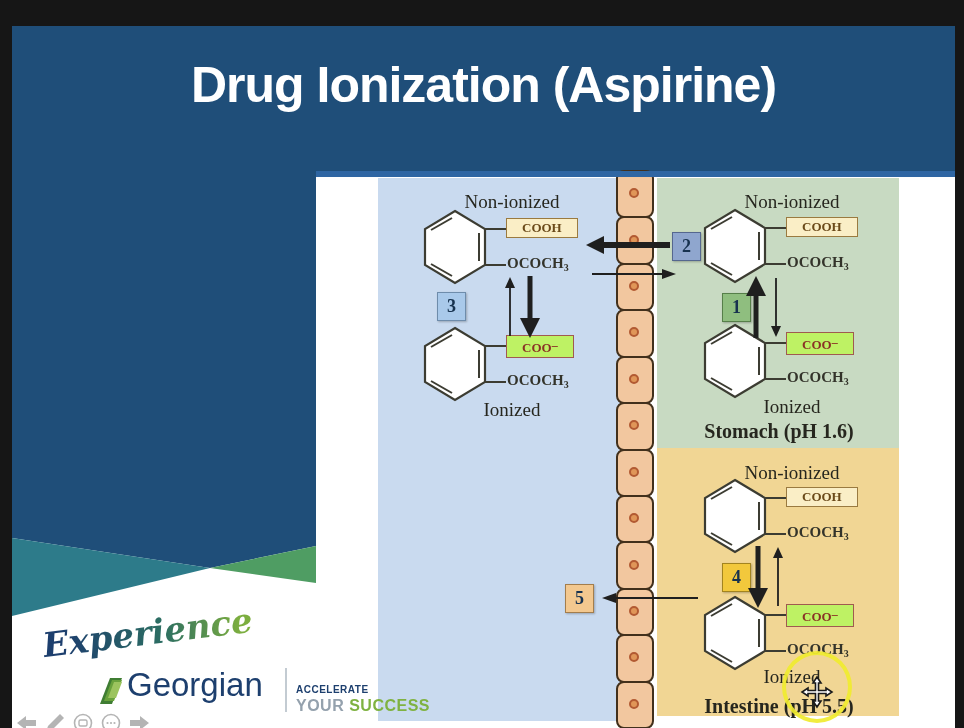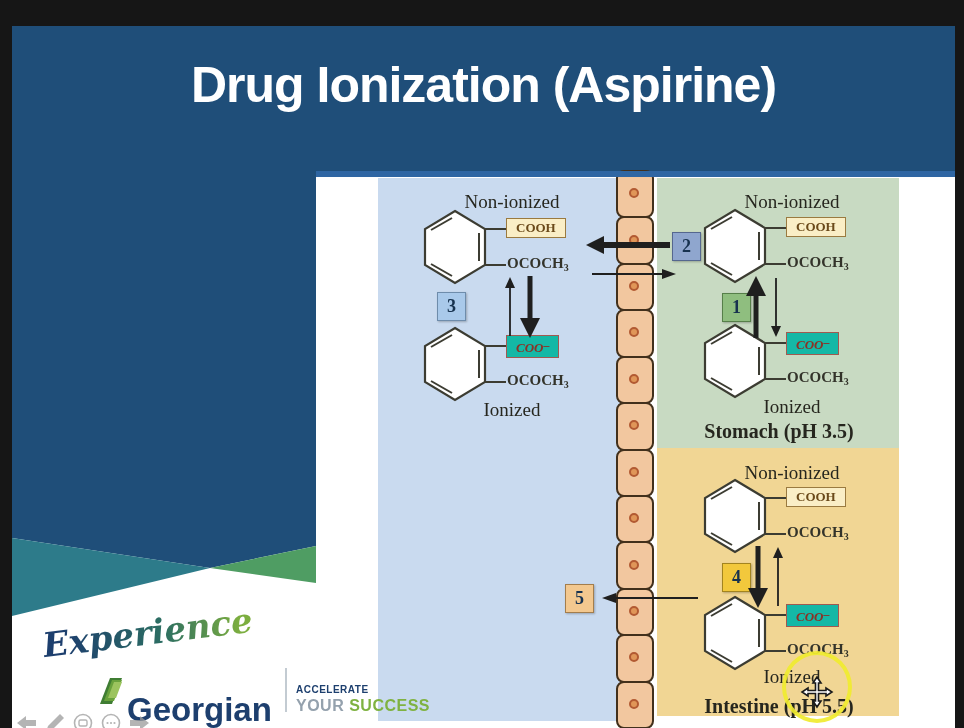--- a/index.html
+++ b/index.html
@@ -32,23 +32,23 @@
     background:#e09658;border:2px solid #b25a32;}
 
   
   .lbl{position:absolute;transform:translateX(-50%);white-space:nowrap;}
   .state{font-size:19px;margin-left:15px;}
   .ph{font-size:20px;font-weight:700;}
 
   
   .structure{position:absolute;width:170px;height:80px;}
   .structure svg.ring{position:absolute;left:0;top:0;}
-  .chem-box{position:absolute;left:87px;top:11px;font-size:13px;font-weight:600;padding:1px 9px;line-height:16px;}
+  .chem-box{position:absolute;left:87px;top:11px;font-size:13px;font-weight:600;padding:1px 15px;line-height:16px;}
   .cooh-box{background:#faeec6;border:1.5px solid #9a7a40;color:#6b4a1a;}
-  .coo-box{background:#14b8a6;border:1.5px solid #a05a50;color:#8a3226;font-style:italic;}
+  .coo-box{background:#bef264;border:1.5px solid #a05a50;color:#8a3226;}
   .minus{font-size:12px;vertical-align:3px;}
   .ococh{position:absolute;left:88px;top:48px;font-size:15px;color:#33332a;font-weight:bold;}
   .sub{font-size:10px;vertical-align:-3px;}
 
   
   .badge{position:absolute;width:29px;height:29px;text-align:center;line-height:27px;
     font-size:18px;font-weight:700;color:#17324f;box-shadow:1px 1px 2px rgba(0,0,0,.25);z-index:3;}
   .b1{background:#8fbe7f;border:1.5px solid #567f49;}
   .b2{background:#8fa6ce;border:1.5px solid #55678f;}
   .b3{background:#a9c9ea;border:1.5px solid #6e8cab;}
@@ -62,21 +62,21 @@
     border:4.5px solid rgba(240,236,47,.92);z-index:5;}
   .move-cursor{position:absolute;left:484px;top:504px;z-index:6;}
 
   
   .logo-script{position:absolute;left:30px;top:586px;width:220px;font-family:"DejaVu Serif",serif;
     font-style:italic;font-weight:700;font-size:34px;transform:rotate(-7deg);color:#2c6e62;}
   @supports (-webkit-background-clip:text){
     .logo-script{background:linear-gradient(90deg,#1d3f6e 10%,#2c6e62 55%,#7cae3f 90%);
       -webkit-background-clip:text;background-clip:text;color:transparent;}
   }
-  .logo-name{position:absolute;left:115px;top:640px;font-size:33px;font-weight:700;color:#1d3f6e;margin-top:25px;}
+  .logo-name{position:absolute;left:115px;top:640px;font-size:33px;font-weight:400;color:#1d3f6e;}
   .logo-leaf{position:absolute;left:86px;top:642px;}
   .logo-divider{position:absolute;left:273px;top:642px;width:2px;height:44px;background:#c3cbd2;}
   .tag1{position:absolute;left:284px;top:658px;font-size:10px;font-weight:700;color:#1d3f6e;letter-spacing:.5px;}
   .tag2{position:absolute;left:284px;top:671px;font-size:16px;font-weight:700;letter-spacing:.5px;}
   .tag2 .your{color:#94a1ad;} .tag2 .success{color:#7fb241;}
 
   
   .toolbar{position:absolute;left:4px;top:686px;height:22px;display:flex;gap:6px;align-items:center;z-index:4;}
   .tbtn{width:22px;height:20px;display:flex;align-items:center;justify-content:center;cursor:pointer;opacity:.75;}
 </style>
@@ -219,21 +219,21 @@
         <line x1="60" y1="26" x2="60" y2="54" stroke="#3c3c32" stroke-width="2"></line>
         <line x1="12" y1="57" x2="33" y2="69" stroke="#3c3c32" stroke-width="2"></line>
         <line x1="66" y1="22" x2="87" y2="22" stroke="#3c3c32" stroke-width="2"></line>
         <line x1="66" y1="58" x2="87" y2="58" stroke="#3c3c32" stroke-width="2"></line>
       </svg>
       <span class="chem-box coo-box"><span>COO</span><span class="minus">–</span></span>
       <span class="ococh"><span>OCOCH</span><span class="sub">3</span></span>
     </div>
 
     <div class="lbl state" style="left:461px;top:225px;">Ionized</div>
-    <div class="lbl ph" style="left:463px;top:249px;">Stomach (pH 3.5)</div>
+    <div class="lbl ph" style="left:463px;top:249px;">Stomach (pH 1.6)</div>
 
     <div class="lbl state" style="left:461px;top:291px;">Non-ionized</div>
 
     <div class="structure" style="left:383px;top:305px;">
       <svg class="ring" width="90" height="80" viewBox="0 0 90 80">
         <polygon points="36,4 66,22 66,58 36,76 6,58 6,22" fill="#ffffff" stroke="#3c3c32" stroke-width="2.2"></polygon>
         <line x1="33" y1="11" x2="12" y2="23" stroke="#3c3c32" stroke-width="2"></line>
         <line x1="60" y1="26" x2="60" y2="54" stroke="#3c3c32" stroke-width="2"></line>
         <line x1="12" y1="57" x2="33" y2="69" stroke="#3c3c32" stroke-width="2"></line>
         <line x1="66" y1="22" x2="87" y2="22" stroke="#3c3c32" stroke-width="2"></line>

